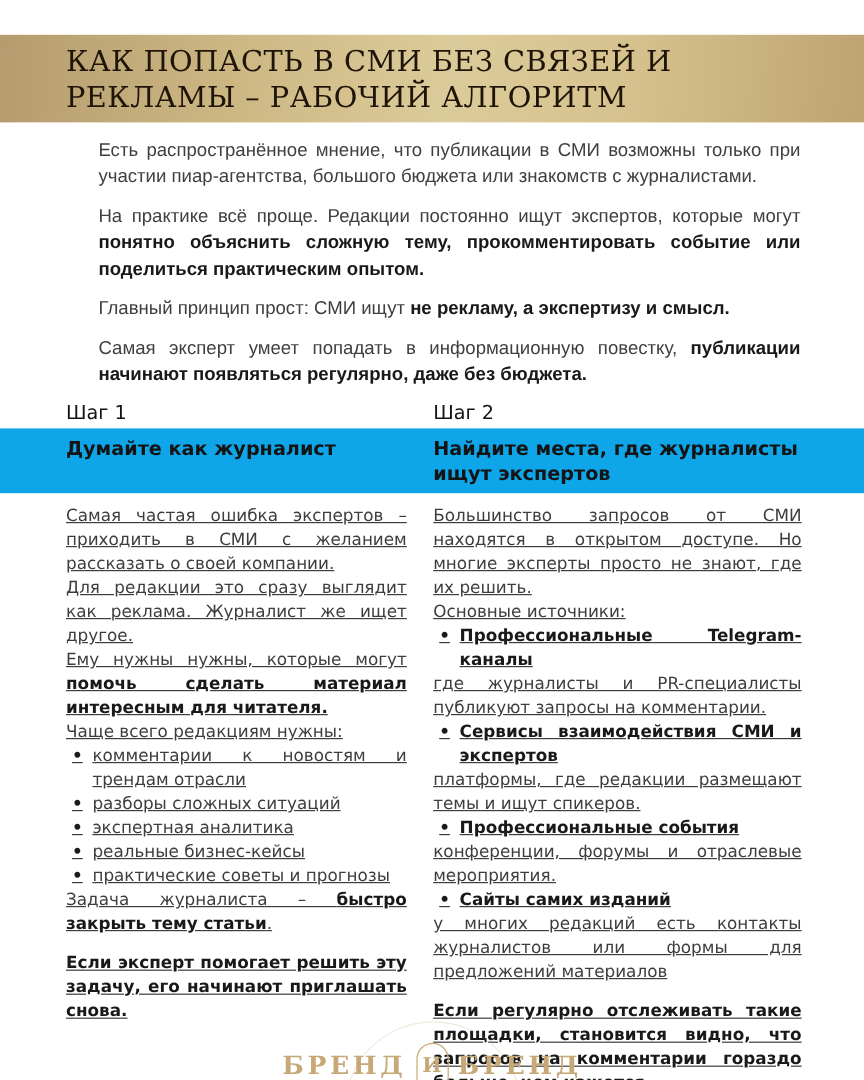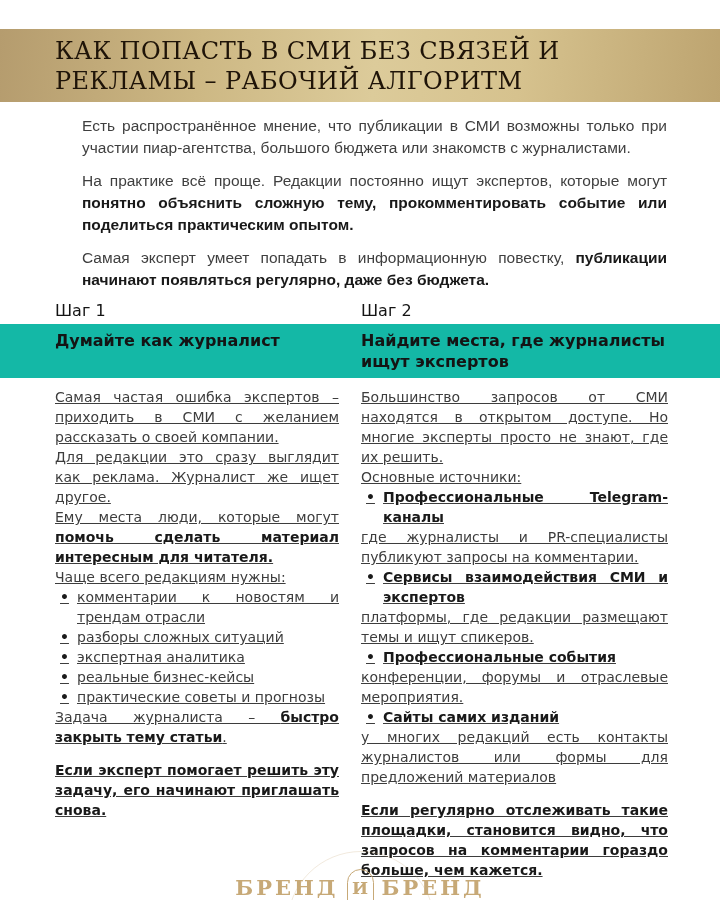--- a/index.html
+++ b/index.html
@@ -25,21 +25,21 @@
   .intro p{margin:0 0 11px;font-size:15.5px;line-height:22px;color:#3f3f3f;text-align:justify;}
   .b{font-weight:700;color:#191919;}
 
   
   .cols{display:grid;grid-template-columns:284px 1fr;column-gap:22px;padding:0 52px 0 55px;}
   .labels-row{margin-top:3px;}
   .step-label{
     font-family:"DejaVu Sans",sans-serif;font-weight:400;font-size:16px;line-height:18px;
     color:#141414;padding-bottom:4px;
   }
-  .band{background:#14b8a6;}
+  .band{background:#0ea5e9;}
   .band .cols{padding-top:6px;padding-bottom:6px;}
   .step-subtitle{
     font-family:"DejaVu Sans",sans-serif;font-weight:700;font-size:16px;line-height:21px;color:#141414;
   }
 
   .content-row{margin-top:9px;}
   .col{
     font-family:"DejaVu Sans",sans-serif;font-size:14px;line-height:20px;
     color:#3d3d3d;text-align:justify;
   }
@@ -70,40 +70,41 @@
 
 <div class="page">
 
   <div class="header-band">
     <h1 class="header-title">КАК ПОПАСТЬ В СМИ БЕЗ СВЯЗЕЙ И РЕКЛАМЫ – РАБОЧИЙ АЛГОРИТМ</h1>
   </div>
 
   <div class="intro">
     <p><span>Есть распространённое мнение, что публикации в СМИ возможны только при участии пиар-агентства, большого бюджета или знакомств с журналистами.</span></p>
     <p><span>На практике всё проще. Редакции постоянно ищут экспертов, которые могут </span><span class="b">понятно объяснить сложную тему, прокомментировать событие или поделиться практическим опытом.</span></p>
+    <p><span>Главный принцип прост: СМИ ищут </span><span class="b">не рекламу, а экспертизу и смысл.</span></p>
     <p><span>Самая эксперт умеет попадать в информационную повестку, </span><span class="b">публикации начинают появляться регулярно, даже без бюджета.</span></p>
   </div>
 
   <div class="cols labels-row">
     <div class="step-label">Шаг 1</div>
     <div class="step-label">Шаг 2</div>
   </div>
 
   <div class="band">
     <div class="cols">
       <div class="step-subtitle">Думайте как журналист</div>
       <div class="step-subtitle">Найдите места, где журналисты ищут экспертов</div>
     </div>
   </div>
 
   <div class="cols content-row">
     <div class="col">
         <div class="block p"><span class="runs"><span>Самая частая ошибка экспертов – приходить в СМИ с желанием рассказать о своей компании.</span></span></div>
         <div class="block p"><span class="runs"><span>Для редакции это сразу выглядит как реклама. Журналист же ищет другое.</span></span></div>
-        <div class="block p"><span class="runs"><span>Ему места люди, которые могут </span><span class="b">помочь сделать материал интересным для читателя.</span></span></div>
+        <div class="block p"><span class="runs"><span>Ему нужны нужны, которые могут </span><span class="b">помочь сделать материал интересным для читателя.</span></span></div>
         <div class="block p"><span class="runs"><span>Чаще всего редакциям нужны:</span></span></div>
         <div class="block bullet">
           <span class="dot">•</span>
           <span class="runs"><span>комментарии к новостям и трендам отрасли</span></span>
         </div>
         <div class="block bullet">
           <span class="dot">•</span>
           <span class="runs"><span>разборы сложных ситуаций</span></span>
         </div>
         <div class="block bullet">

